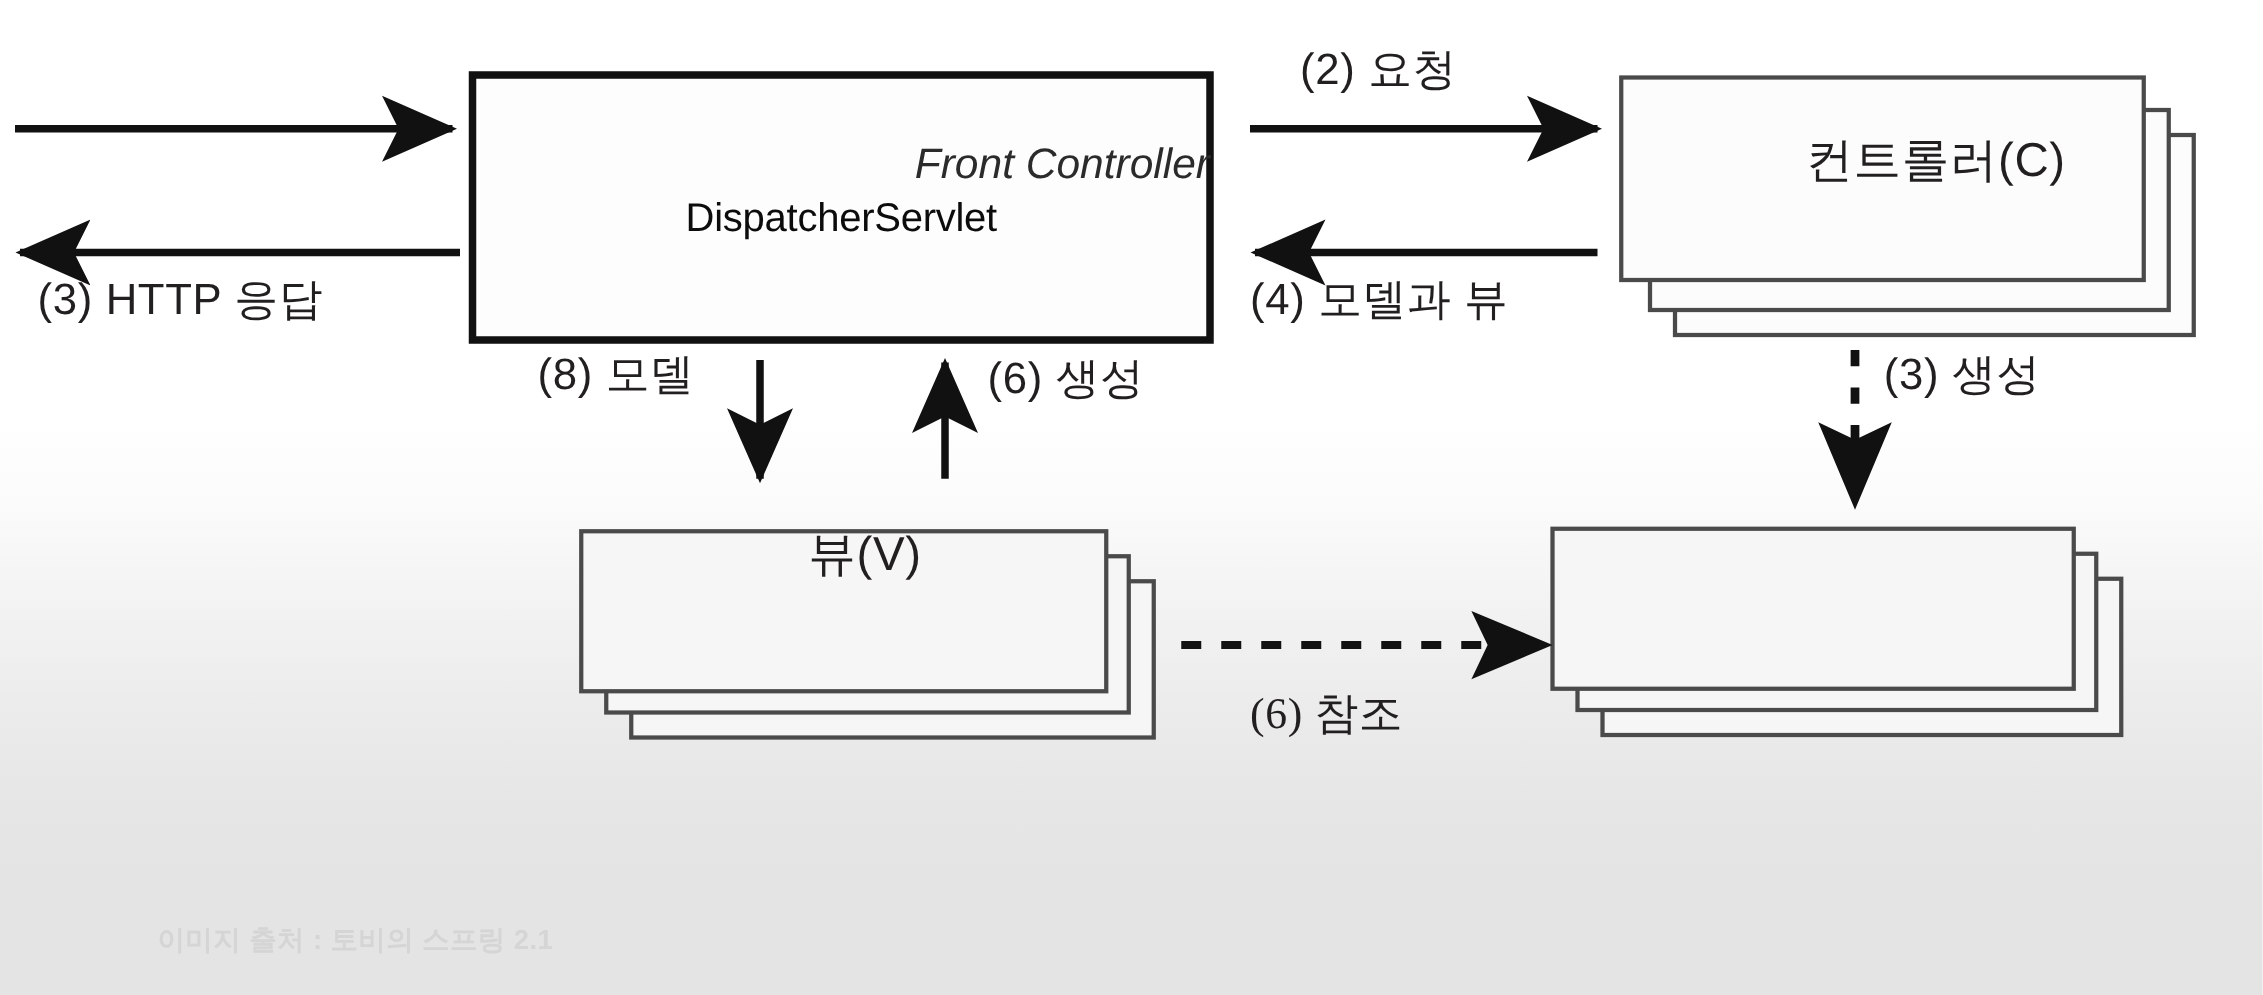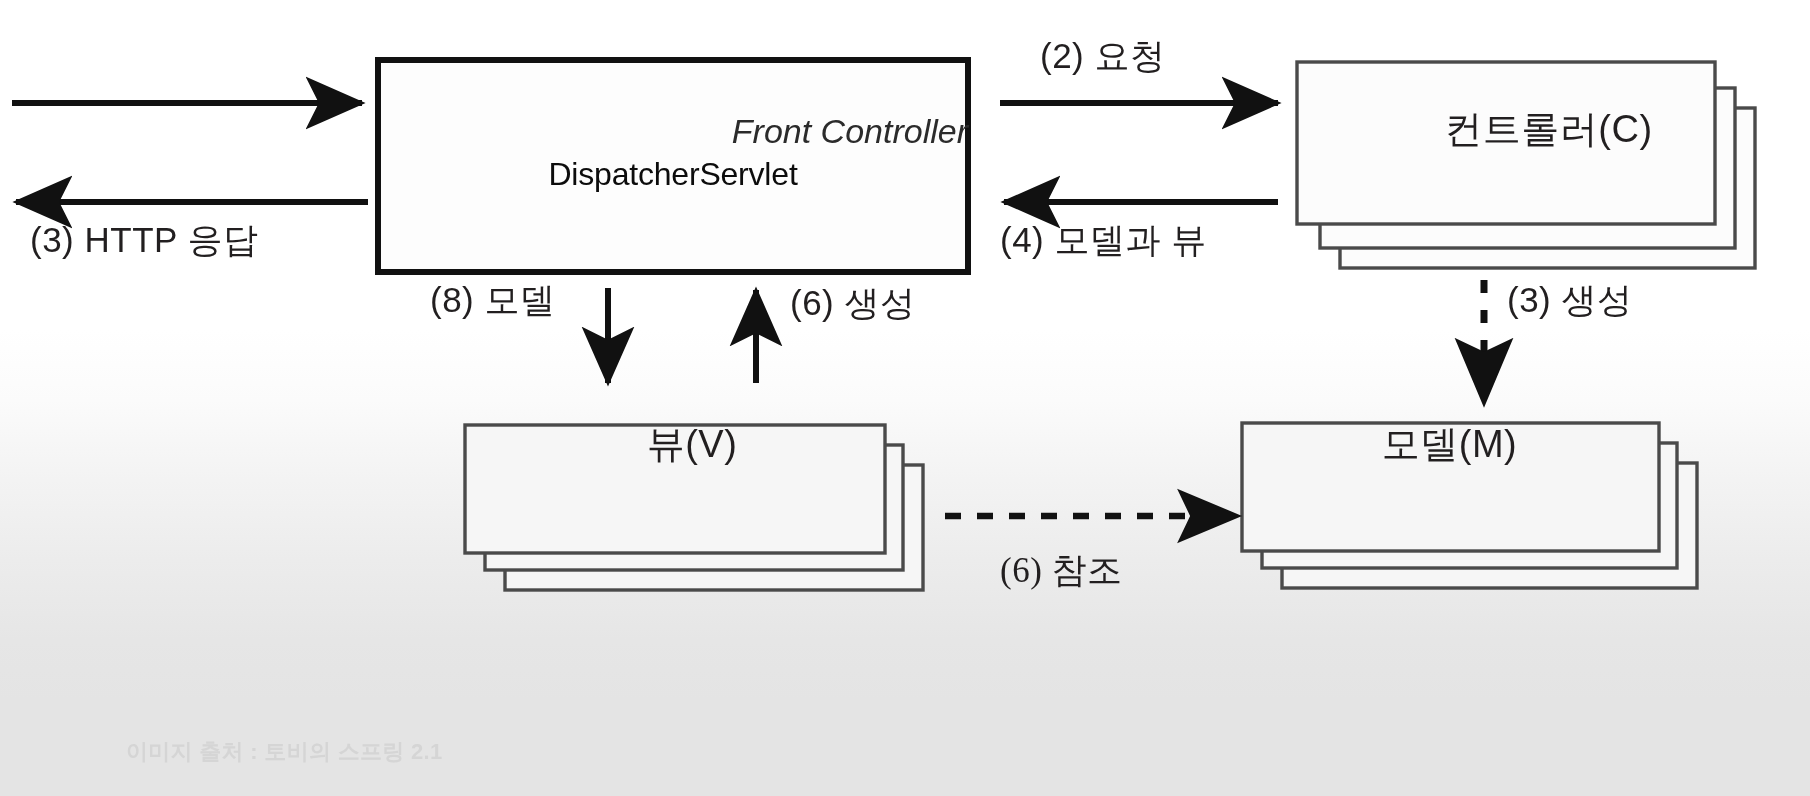--- a/index.html
+++ b/index.html
@@ -172,21 +172,20 @@
   </svg>
 
   <div class="lbl" id="fc-subtitle">Front Controller</div>
 
   <div class="lbl" id="fc-title">DispatcherServlet</div>
 
   <div class="lbl box-label" id="controller-label">컨트롤러(C)</div>
 
   <div class="lbl box-label" id="view-label">뷰(V)</div>
 
-  <div class="lbl box-label" id="model-label">모델(M)</div>
 
 
   <div class="lbl flow-label" id="flow-7">(3) HTTP 응답</div>
 
   <div class="lbl flow-label" id="flow-2">(2) 요청</div>
 
   <div class="lbl flow-label" id="flow-4">(4) 모델과 뷰</div>
 
   <div class="lbl flow-label" id="flow-5">(8) 모델</div>
 

